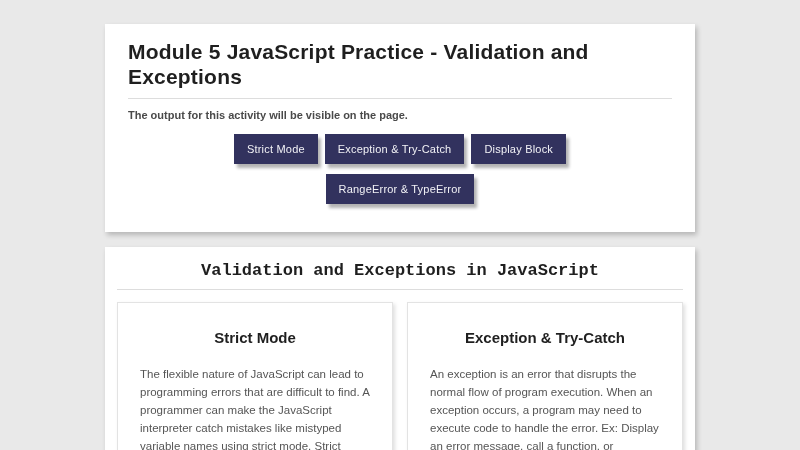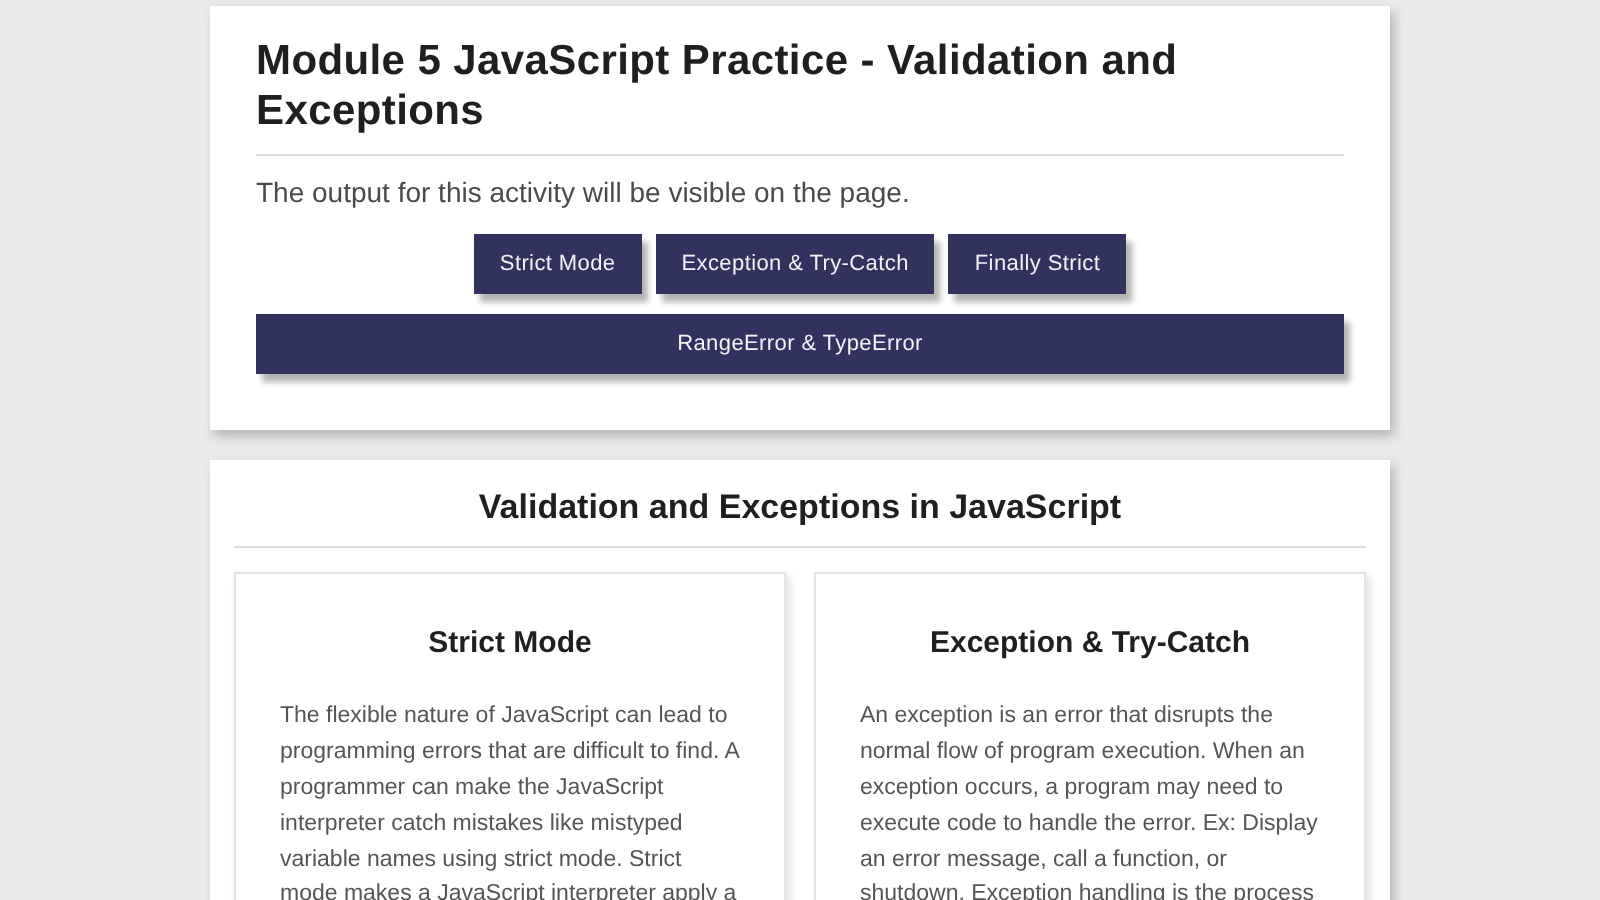--- a/index.html
+++ b/index.html
@@ -8,48 +8,49 @@
     background: #e9e9e9;
     font-family: "Liberation Sans", sans-serif;
   }
   .page { width: 590px; margin: 0 auto; }
 
   .card {
     background: #ffffff;
     box-shadow: 2px 3px 5px rgba(0,0,0,0.22);
   }
   .header-card {
-    margin-top: 3px;
+    margin-top: 24px;
     padding: 6px 23px 28px;
   }
   .header-card h1 {
     font-size: 21px;
     font-weight: bold;
     color: #1f1f1f;
     letter-spacing: 0.2px;
     margin: 9px 0 9px;
     line-height: 1.2;
   }
   hr.divider {
     border: none;
     border-top: 1px solid #ddd;
     margin: 0 0 10px;
   }
   .subtitle {
-    font-size: 14px;
+    font-size: 11px;
     color: #4a4a4a;
     margin: 2px 0 0;
+    font-weight: bold;
   }
   .btn-row {
     display: flex;
     justify-content: center;
     gap: 7px;
   }
   .btn-row.first { margin-top: 13px; }
-  .btn-row.second { margin-top: 10px; flex-direction: column; }
+  .btn-row.second { margin-top: 10px; }
   .nav-btn {
     background: var(--accent, #32325e);
     color: #f2f2f6;
     border: none;
     font-family: "Liberation Sans", sans-serif;
     font-size: 11px;
     padding: 9px 13px;
     cursor: pointer;
     box-shadow: 3px 4px 3px rgba(0,0,0,0.30);
     letter-spacing: 0.2px;
@@ -58,20 +59,21 @@
   .content-card {
     margin-top: 15px;
     padding: 4px 12px 30px;
   }
   .content-card h2 {
     text-align: center;
     font-size: 17px;
     font-weight: bold;
     color: #1f1f1f;
     margin: 10px 0 9px;
+    font-family: Liberation Mono, monospace;
   }
   .columns {
     display: flex;
     gap: 14px;
     align-items: stretch;
     margin-top: 12px;
   }
   .inner-card {
     flex: 1;
     background: #ffffff;
@@ -99,21 +101,21 @@
 <div class="page">
 
   <div class="card header-card">
     <h1>Module 5 JavaScript Practice - Validation and Exceptions</h1>
     <hr class="divider">
     <p class="subtitle">The output for this activity will be visible on the page.</p>
 
     <div class="btn-row first">
       <button class="nav-btn">Strict Mode</button>
       <button class="nav-btn">Exception &amp; Try-Catch</button>
-      <button class="nav-btn">Finally Strict</button>
+      <button class="nav-btn">Display Block</button>
     </div>
     <div class="btn-row second">
       <button class="nav-btn">RangeError &amp; TypeError</button>
     </div>
   </div>
 
   <div class="card content-card">
     <h2>Validation and Exceptions in JavaScript</h2>
     <hr class="divider">
 

